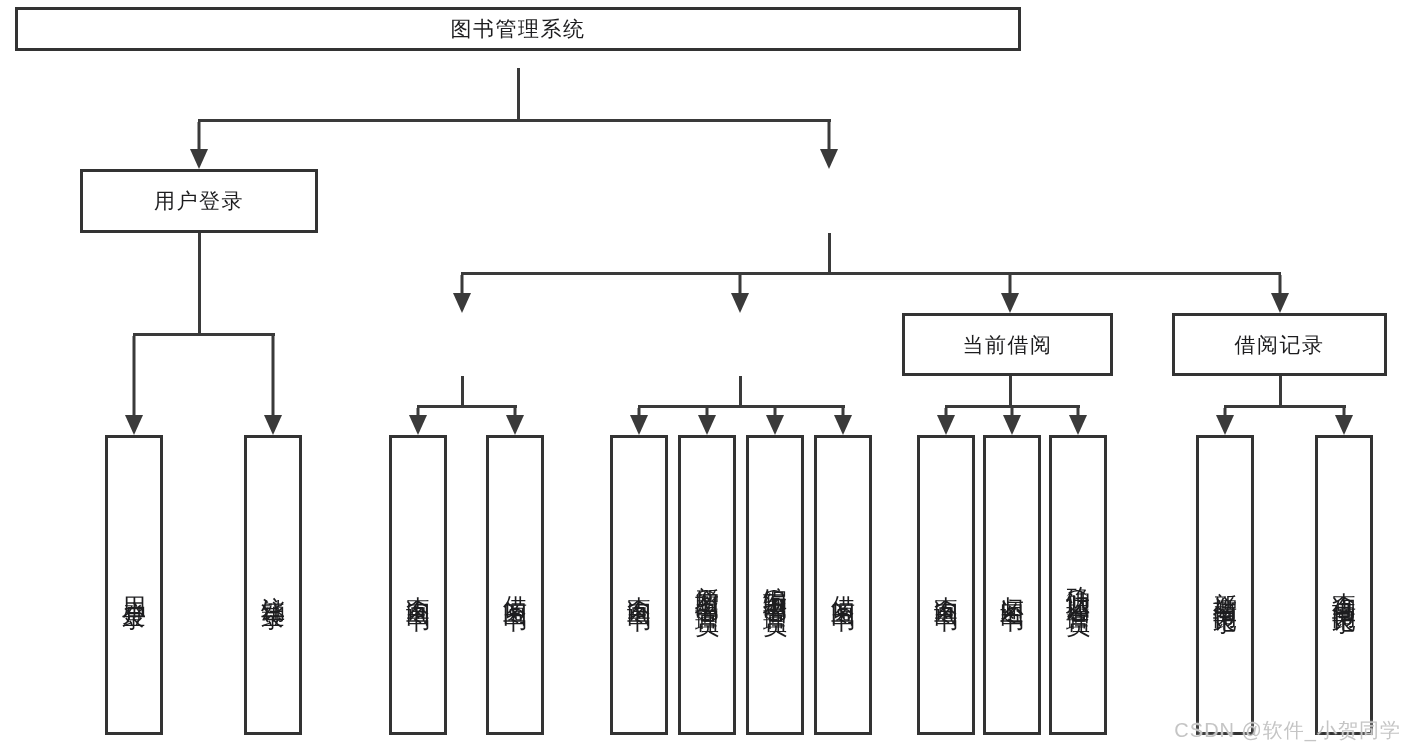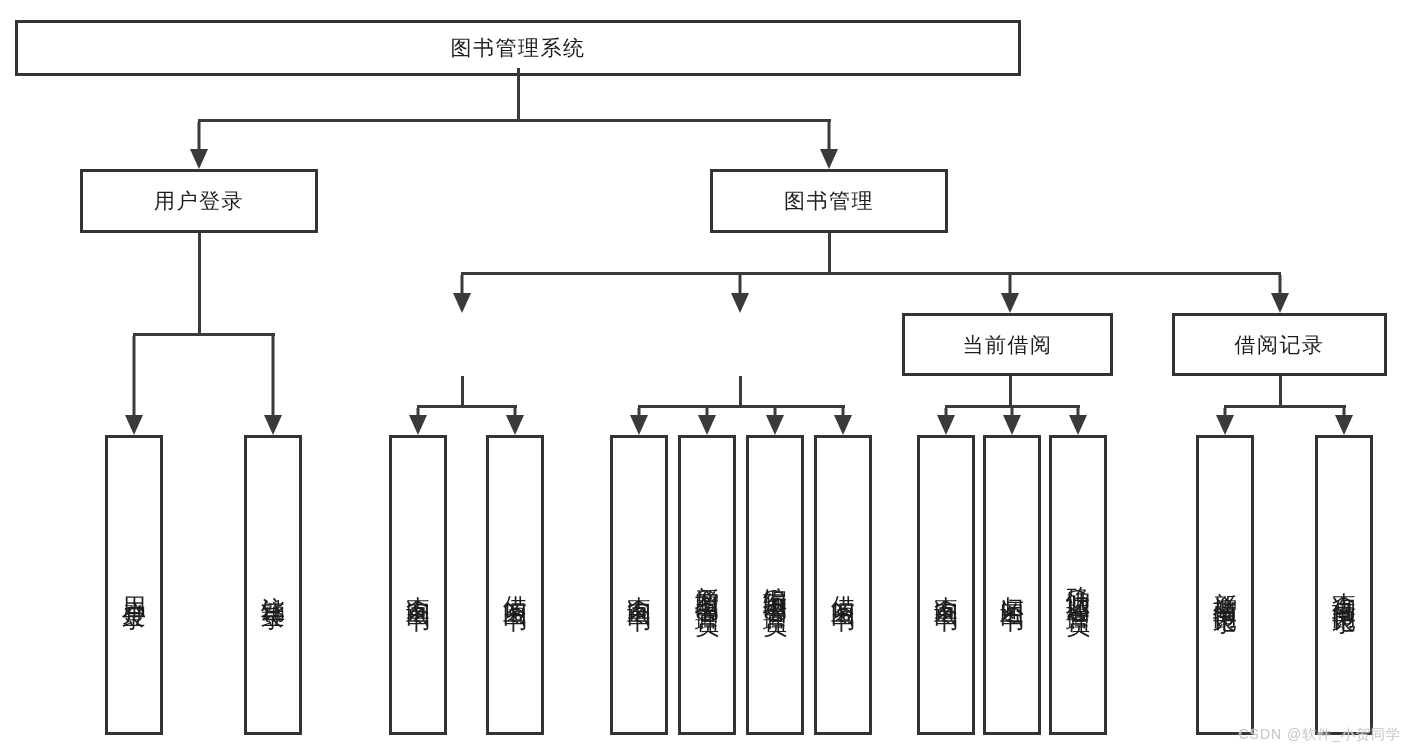--- a/index.html
+++ b/index.html
@@ -48,42 +48,41 @@
   .arrow::after{
     content:"";position:absolute;left:50%;transform:translateX(-50%);
     bottom:0;width:0;height:0;
     border-left:9px solid transparent;
     border-right:9px solid transparent;
     border-top:20px solid var(--line);
   }
   .watermark{
     position:absolute;
     right:4px;bottom:3px;
-    font-size:14px;
+    font-size:20px;
     color:var(--wm);
     letter-spacing:1px;
     text-shadow:0 0 2px #fff;
     white-space:nowrap;
     z-index:5;
   }
 </style>
 </head>
 <body>
 
 <div class="diagram">
 
-  <div class="node hnode" style="left:15px;top:20px;width:1006px;height:56px;">图书管理系统</div>
+  <div class="node hnode" style="left:15px;top:7px;width:1006px;height:44px;">图书管理系统</div>
 
   <div class="v" style="left:517px;top:68px;height:52px;"></div>
   <div class="h" style="left:198px;top:119px;width:633px;"></div>
   <div class="arrow" style="left:190px;top:122px;height:47px;"></div>
   <div class="arrow" style="left:820px;top:122px;height:47px;"></div>
 
   <div class="node hnode" style="left:80px;top:169px;width:238px;height:64px;">用户登录</div>
-  <div class="node hnode" style="left:710px;top:169px;width:238px;height:64px;">图书管理</div>
 
   <div class="v" style="left:198px;top:233px;height:101px;"></div>
   <div class="h" style="left:133px;top:333px;width:142px;"></div>
   <div class="arrow" style="left:125px;top:336px;height:99px;"></div>
   <div class="arrow" style="left:264px;top:336px;height:99px;"></div>
 
   <div class="v" style="left:828px;top:233px;height:41px;"></div>
   <div class="h" style="left:461px;top:272px;width:820px;"></div>
   <div class="arrow" style="left:453px;top:275px;height:38px;"></div>
   <div class="arrow" style="left:731px;top:275px;height:38px;"></div>

